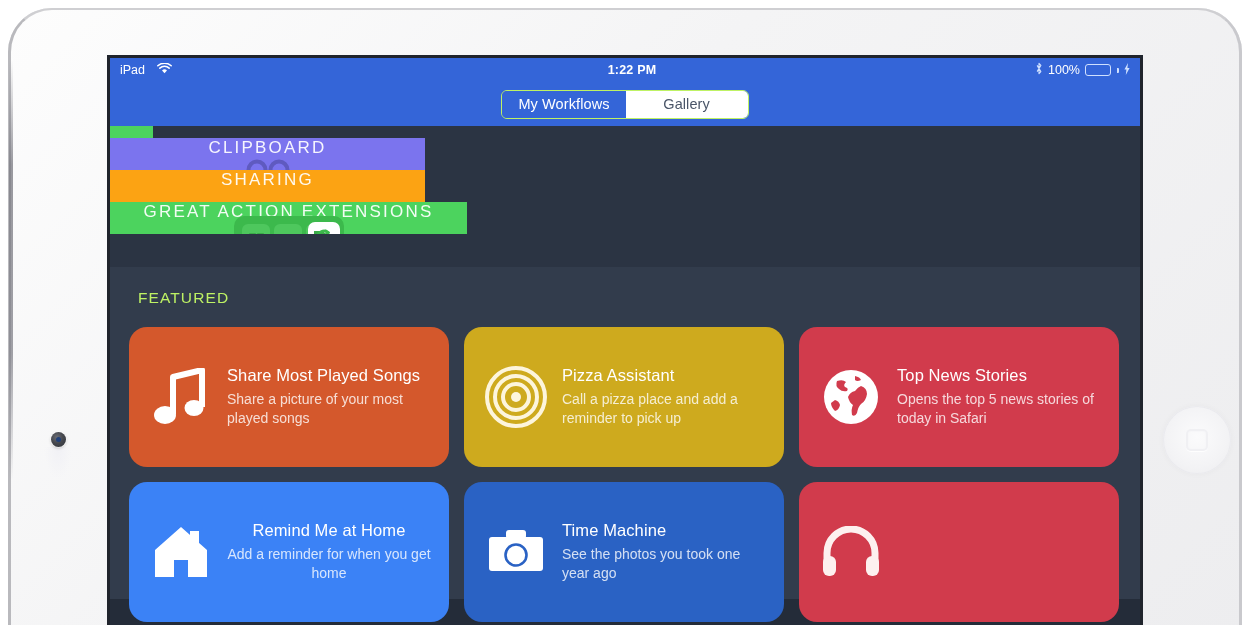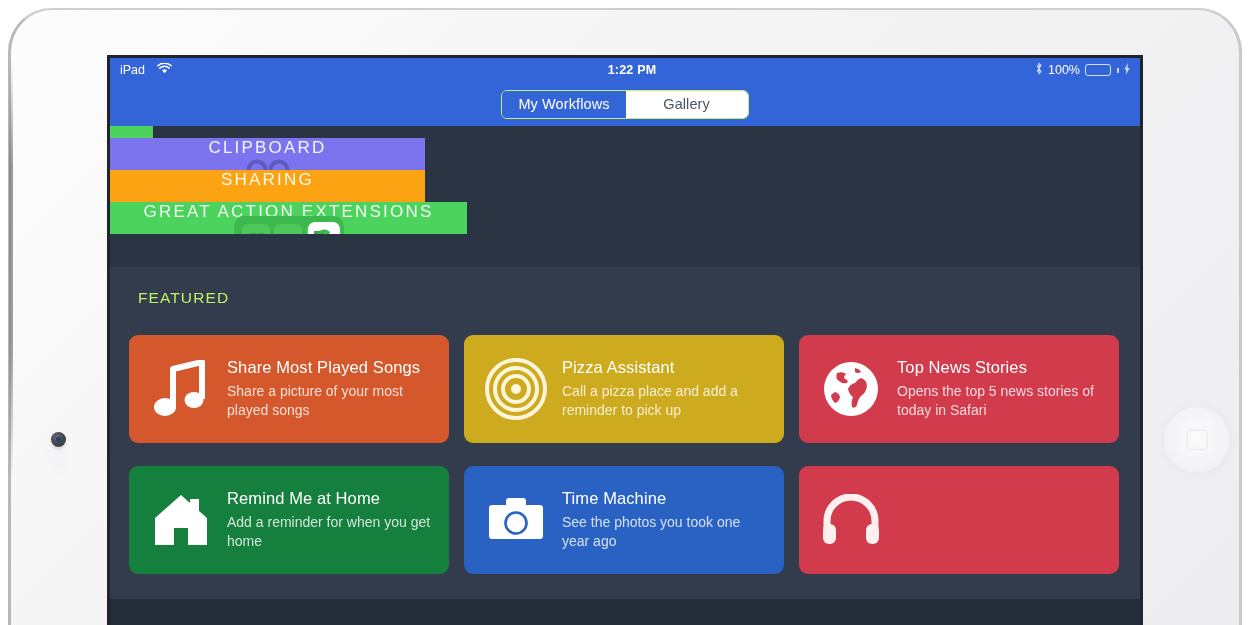--- a/index.html
+++ b/index.html
@@ -191,28 +191,27 @@
     padding-left: 28px;
     margin-bottom: 20px;
   }
   #cards {
     display: grid;
     grid-template-columns: repeat(3, 320px);
     gap: 15px;
     padding: 0 19px;
   }
   .card {
-    height: 108px;
-    border-radius: 9px;
+    height: 140px;
+    border-radius: 18px;
     display: flex;
     align-items: center;
     padding: 0 14px;
     gap: 8px;
     overflow: hidden;
-    margin-top: 8px;
   }
   .card-icon {
     flex: 0 0 76px;
     height: 76px;
     display: flex; align-items: center; justify-content: center;
   }
   .card-text { flex: 1 1 auto; min-width: 0; padding-right: 4px; }
   .card-title {
     color: #ffffff;
     font-size: 16.5px;
@@ -428,21 +427,21 @@
                 <path d="M14 33 q4 1 5 5 q-1 5-5 6 q-4-4-4-8z"></path>
               </g>
             </svg>
           </div>
           <div class="card-text">
             <div class="card-title">Top News Stories</div>
             <div class="card-sub">Opens the top 5 news stories of today in Safari</div>
           </div>
         </div>
 
-        <div class="card" style="background:#15803d;">
+        <div class="card" style="background:#3b82f6;text-align:center;">
           <div class="card-icon">
             <svg width="58" height="56" viewBox="0 0 58 56">
               <path d="M3 26 L29 3 L55 26 L55 53 L36 53 L36 36 L22 36 L22 53 L3 53 Z" fill="#ffffff"></path>
               <rect x="38" y="7" width="9" height="14" fill="#ffffff"></rect>
             </svg>
           </div>
           <div class="card-text">
             <div class="card-title">Remind Me at Home</div>
             <div class="card-sub">Add a reminder for when you get home</div>
           </div>

